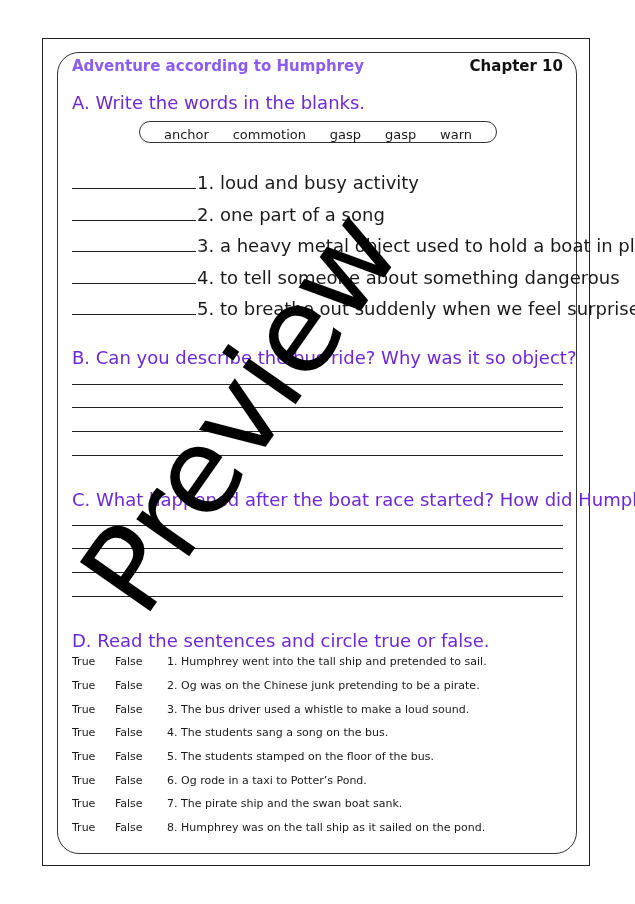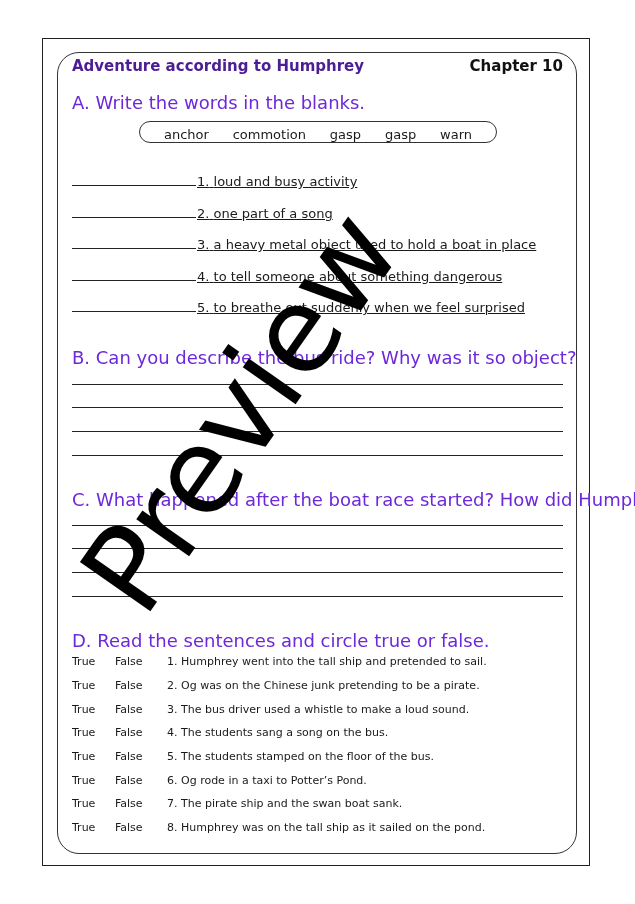--- a/index.html
+++ b/index.html
@@ -3,29 +3,29 @@
 <meta charset="utf-8">
 <style>
   html, body { margin:0; padding:0; background:#ffffff; }
   body { width:635px; height:904px; position:relative; overflow:hidden;
          font-family:"DejaVu Sans", "Liberation Sans", sans-serif; color:#1a1a1a; }
   .outer { position:absolute; left:42px; top:38px; width:548px; height:828px;
            border:1px solid #222; box-sizing:border-box; }
   .inner { position:absolute; left:57px; top:52px; width:520px; height:802px;
            border:1.3px solid #333; border-radius:22px; box-sizing:border-box; }
   .abs { position:absolute; white-space:nowrap; }
-  .title { left:72px; top:57px; font-size:15px; font-weight:bold; color:#4c1d95; }
+  .title { left:72px; top:57px; font-size:15px; font-weight:bold; color:#8b5cf6; }
   .chapter { right:72px; top:57px; font-size:15px; font-weight:bold; color:#111; }
   .sec { font-size:18px; color:#6d28d9; }
   .wordbank { position:absolute; left:139px; top:121px; width:358px; height:22px;
               border:1.2px solid #333; border-radius:15px; box-sizing:border-box;
               display:flex; align-items:flex-end; justify-content:space-around;
               padding:0 12px; font-size:13px; }
   .wordbank span { display:inline-block; }
-  .vocab-row { left:72px; font-size:13px;text-decoration:underline; }
+  .vocab-row { left:72px; font-size:18px; }
   .blank { display:inline-block; width:124px; border-bottom:1px solid #222; height:13px;
            vertical-align:baseline; margin-right:1px; }
   .wline { position:absolute; left:72px; width:491px; height:0; border-top:1px solid #222; }
   .tf-row { left:72px; font-size:11px; }
   .tf-row .t { display:inline-block; width:43px; }
   .tf-row .f { display:inline-block; width:52px; }
   .watermark { position:absolute; left:240px; top:412px; transform:translate(-50%,-50%) rotate(-55deg);
                font-family:"DejaVu Sans", "Liberation Sans", sans-serif; font-size:118px;
                color:#000; white-space:nowrap; line-height:1; letter-spacing:-1px;
                pointer-events:none; }

